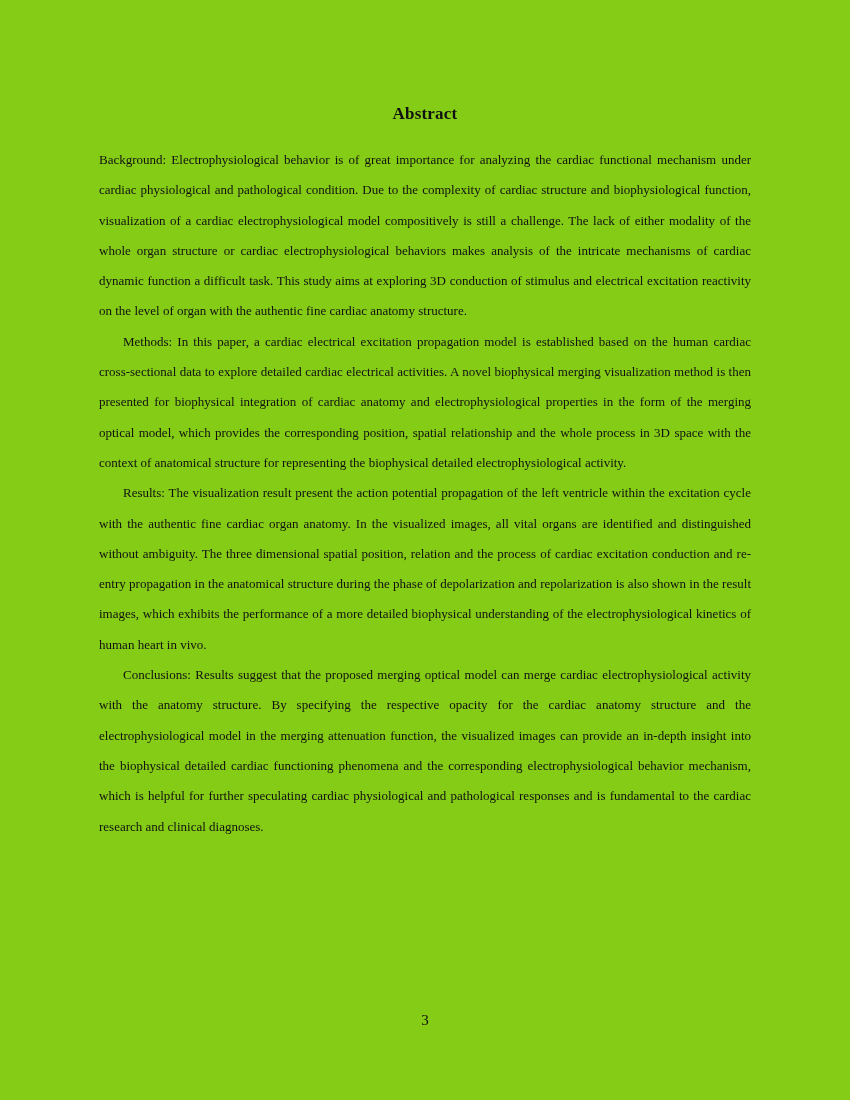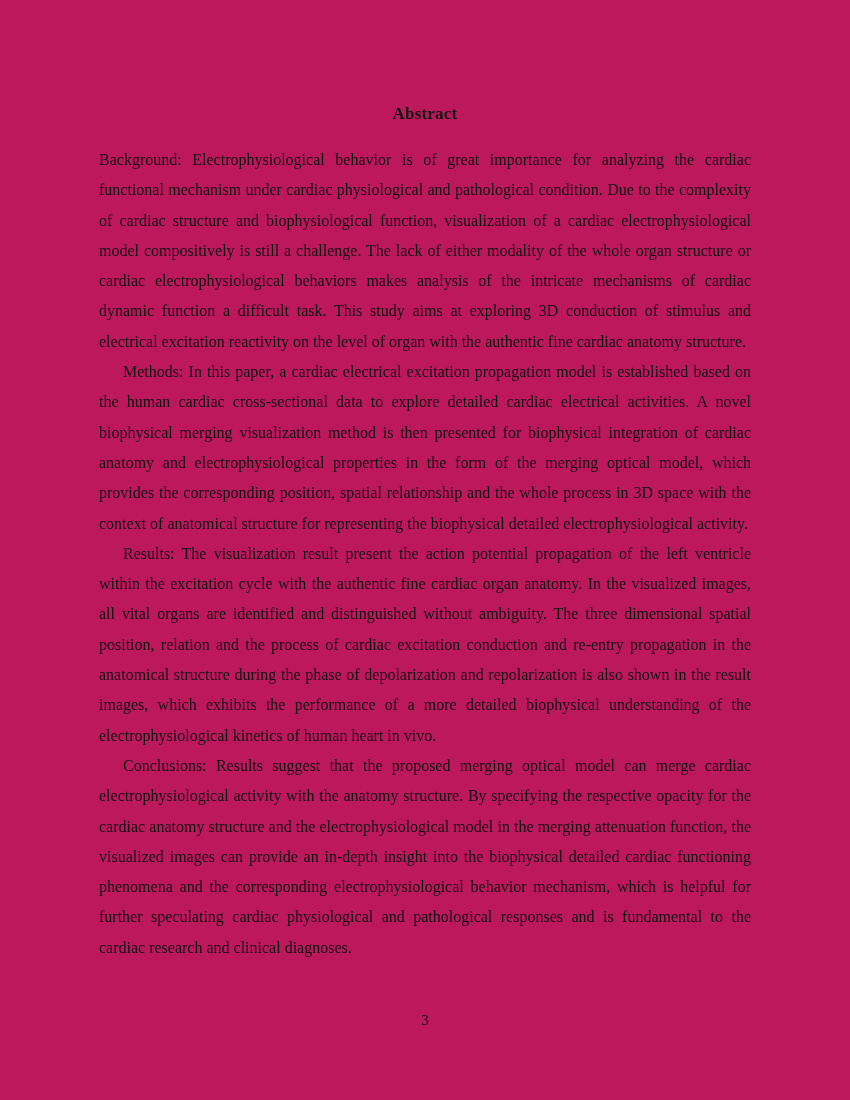--- a/index.html
+++ b/index.html
@@ -4,42 +4,42 @@
 <style>
   html, body {
     margin: 0;
     padding: 0;
     background: #ffffff;
   }
   .page {
     position: relative;
     width: 850px;
     height: 1100px;
-    background: #be185d;
+    background: #84cc16;
     font-family: "Liberation Serif", "DejaVu Serif", serif;
     color: #111111;
     overflow: hidden;
   }
   .abstract-title {
     position: absolute;
     top: 104px;
     left: 0;
     width: 100%;
     text-align: center;
     font-size: 17px;
     font-weight: bold;
     margin: 0;
     letter-spacing: 0.2px;
   }
   .abstract-body {
     position: absolute;
     top: 145px;
     left: 99px;
     width: 652px;
-    font-size: 16px;
+    font-size: 13px;
     line-height: 30.3px;
     text-align: justify;
     hyphens: auto;
     -webkit-hyphens: auto;
   }
   .abstract-body p {
     margin: 0;
     padding: 0;
     text-indent: 24px;
   }

